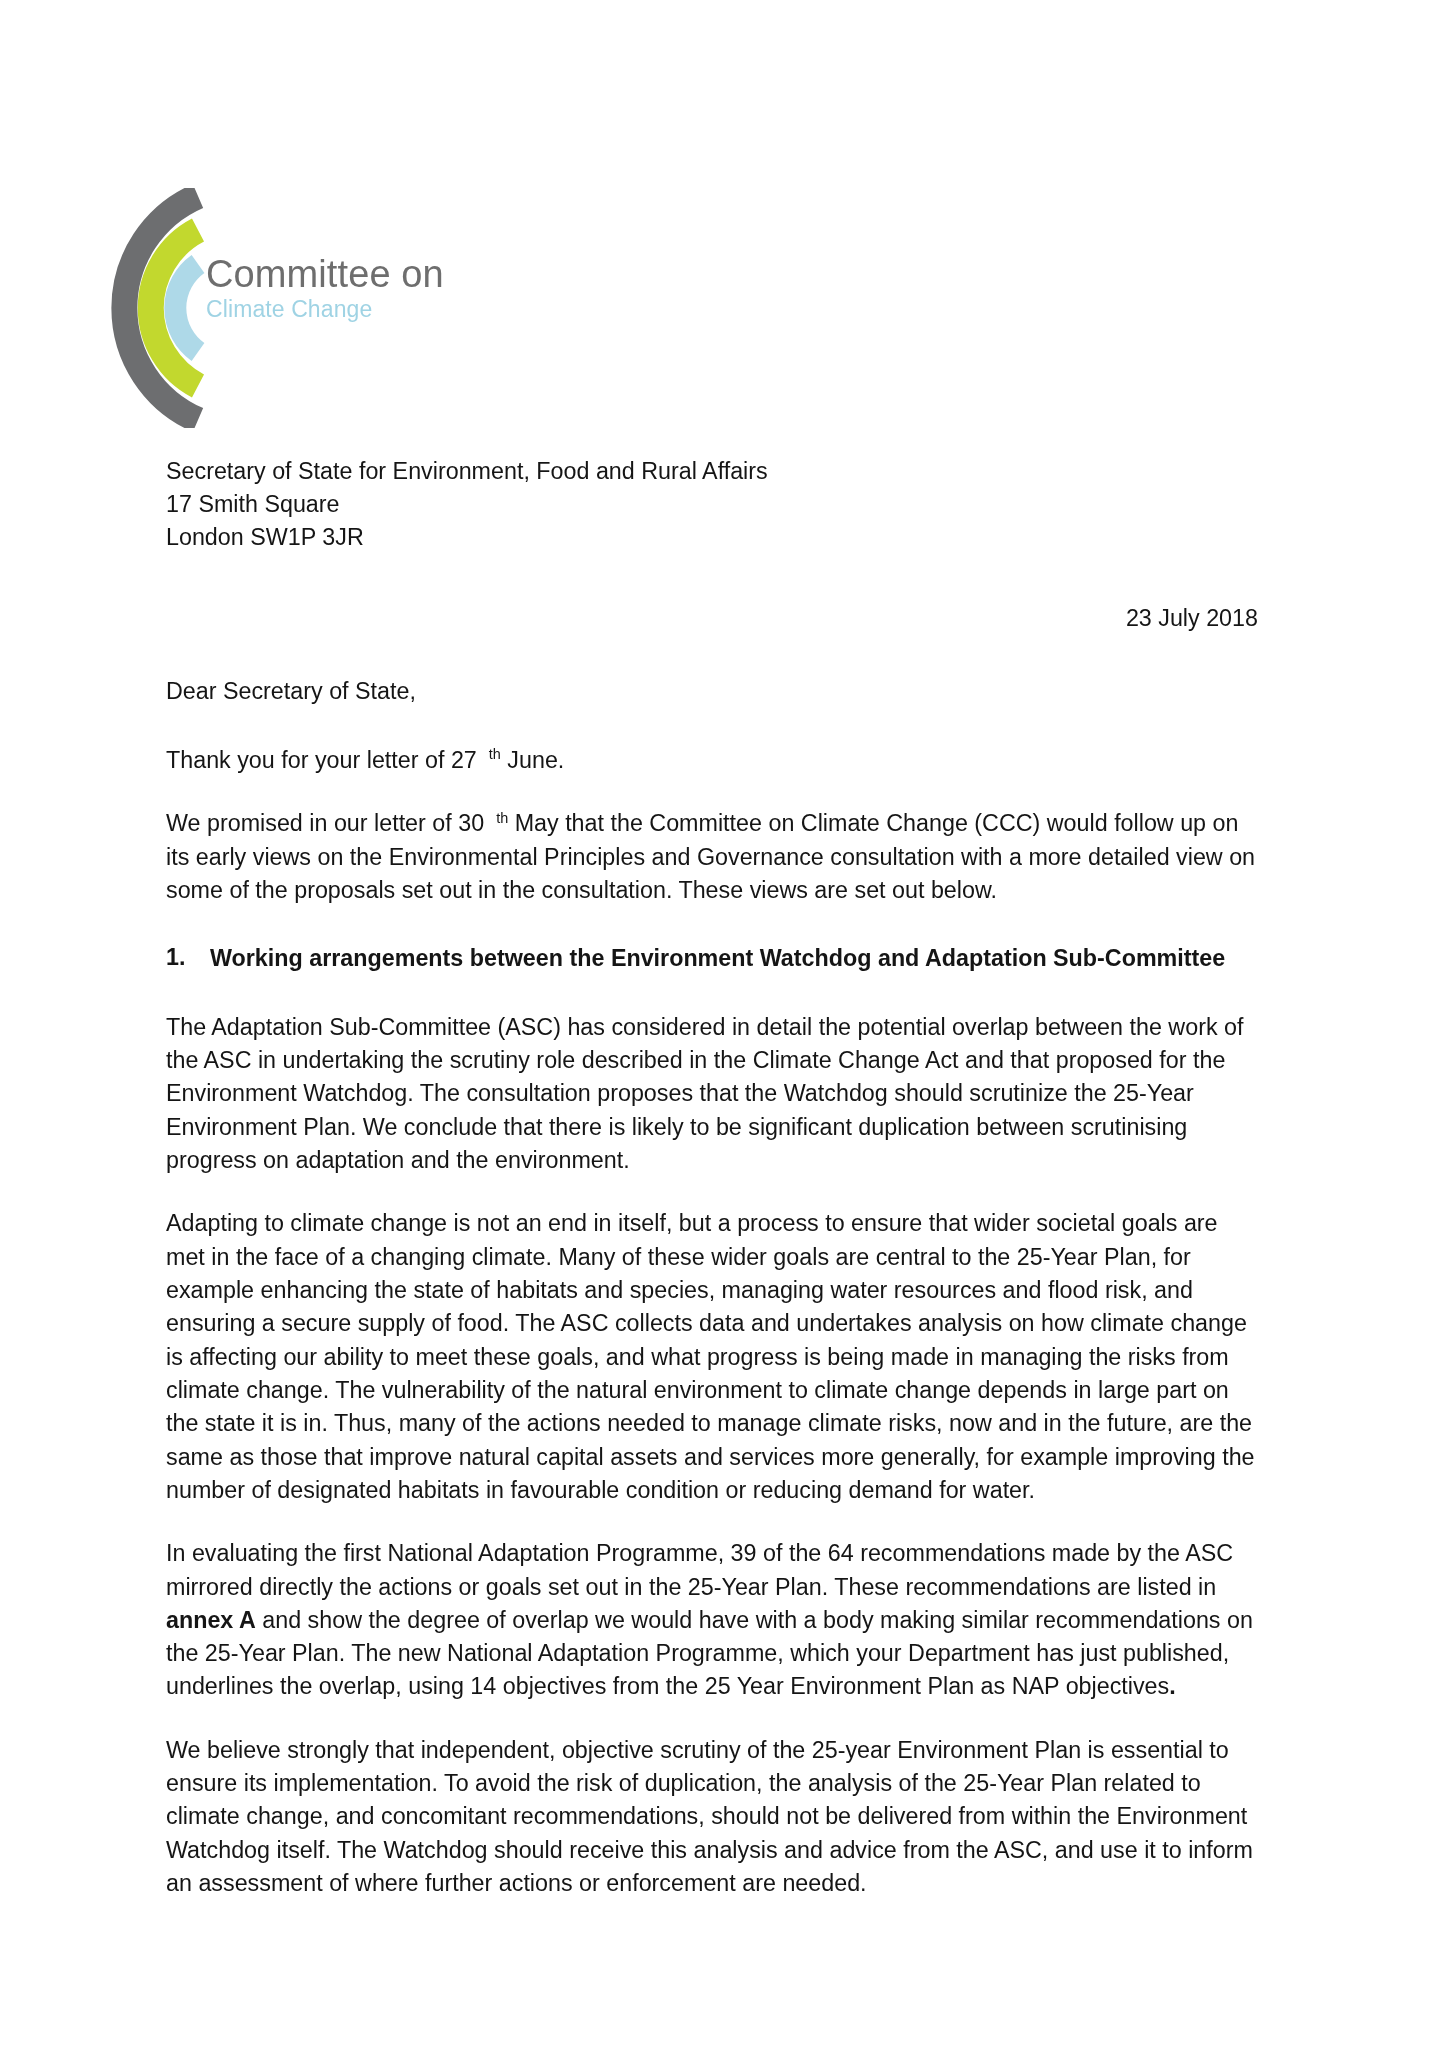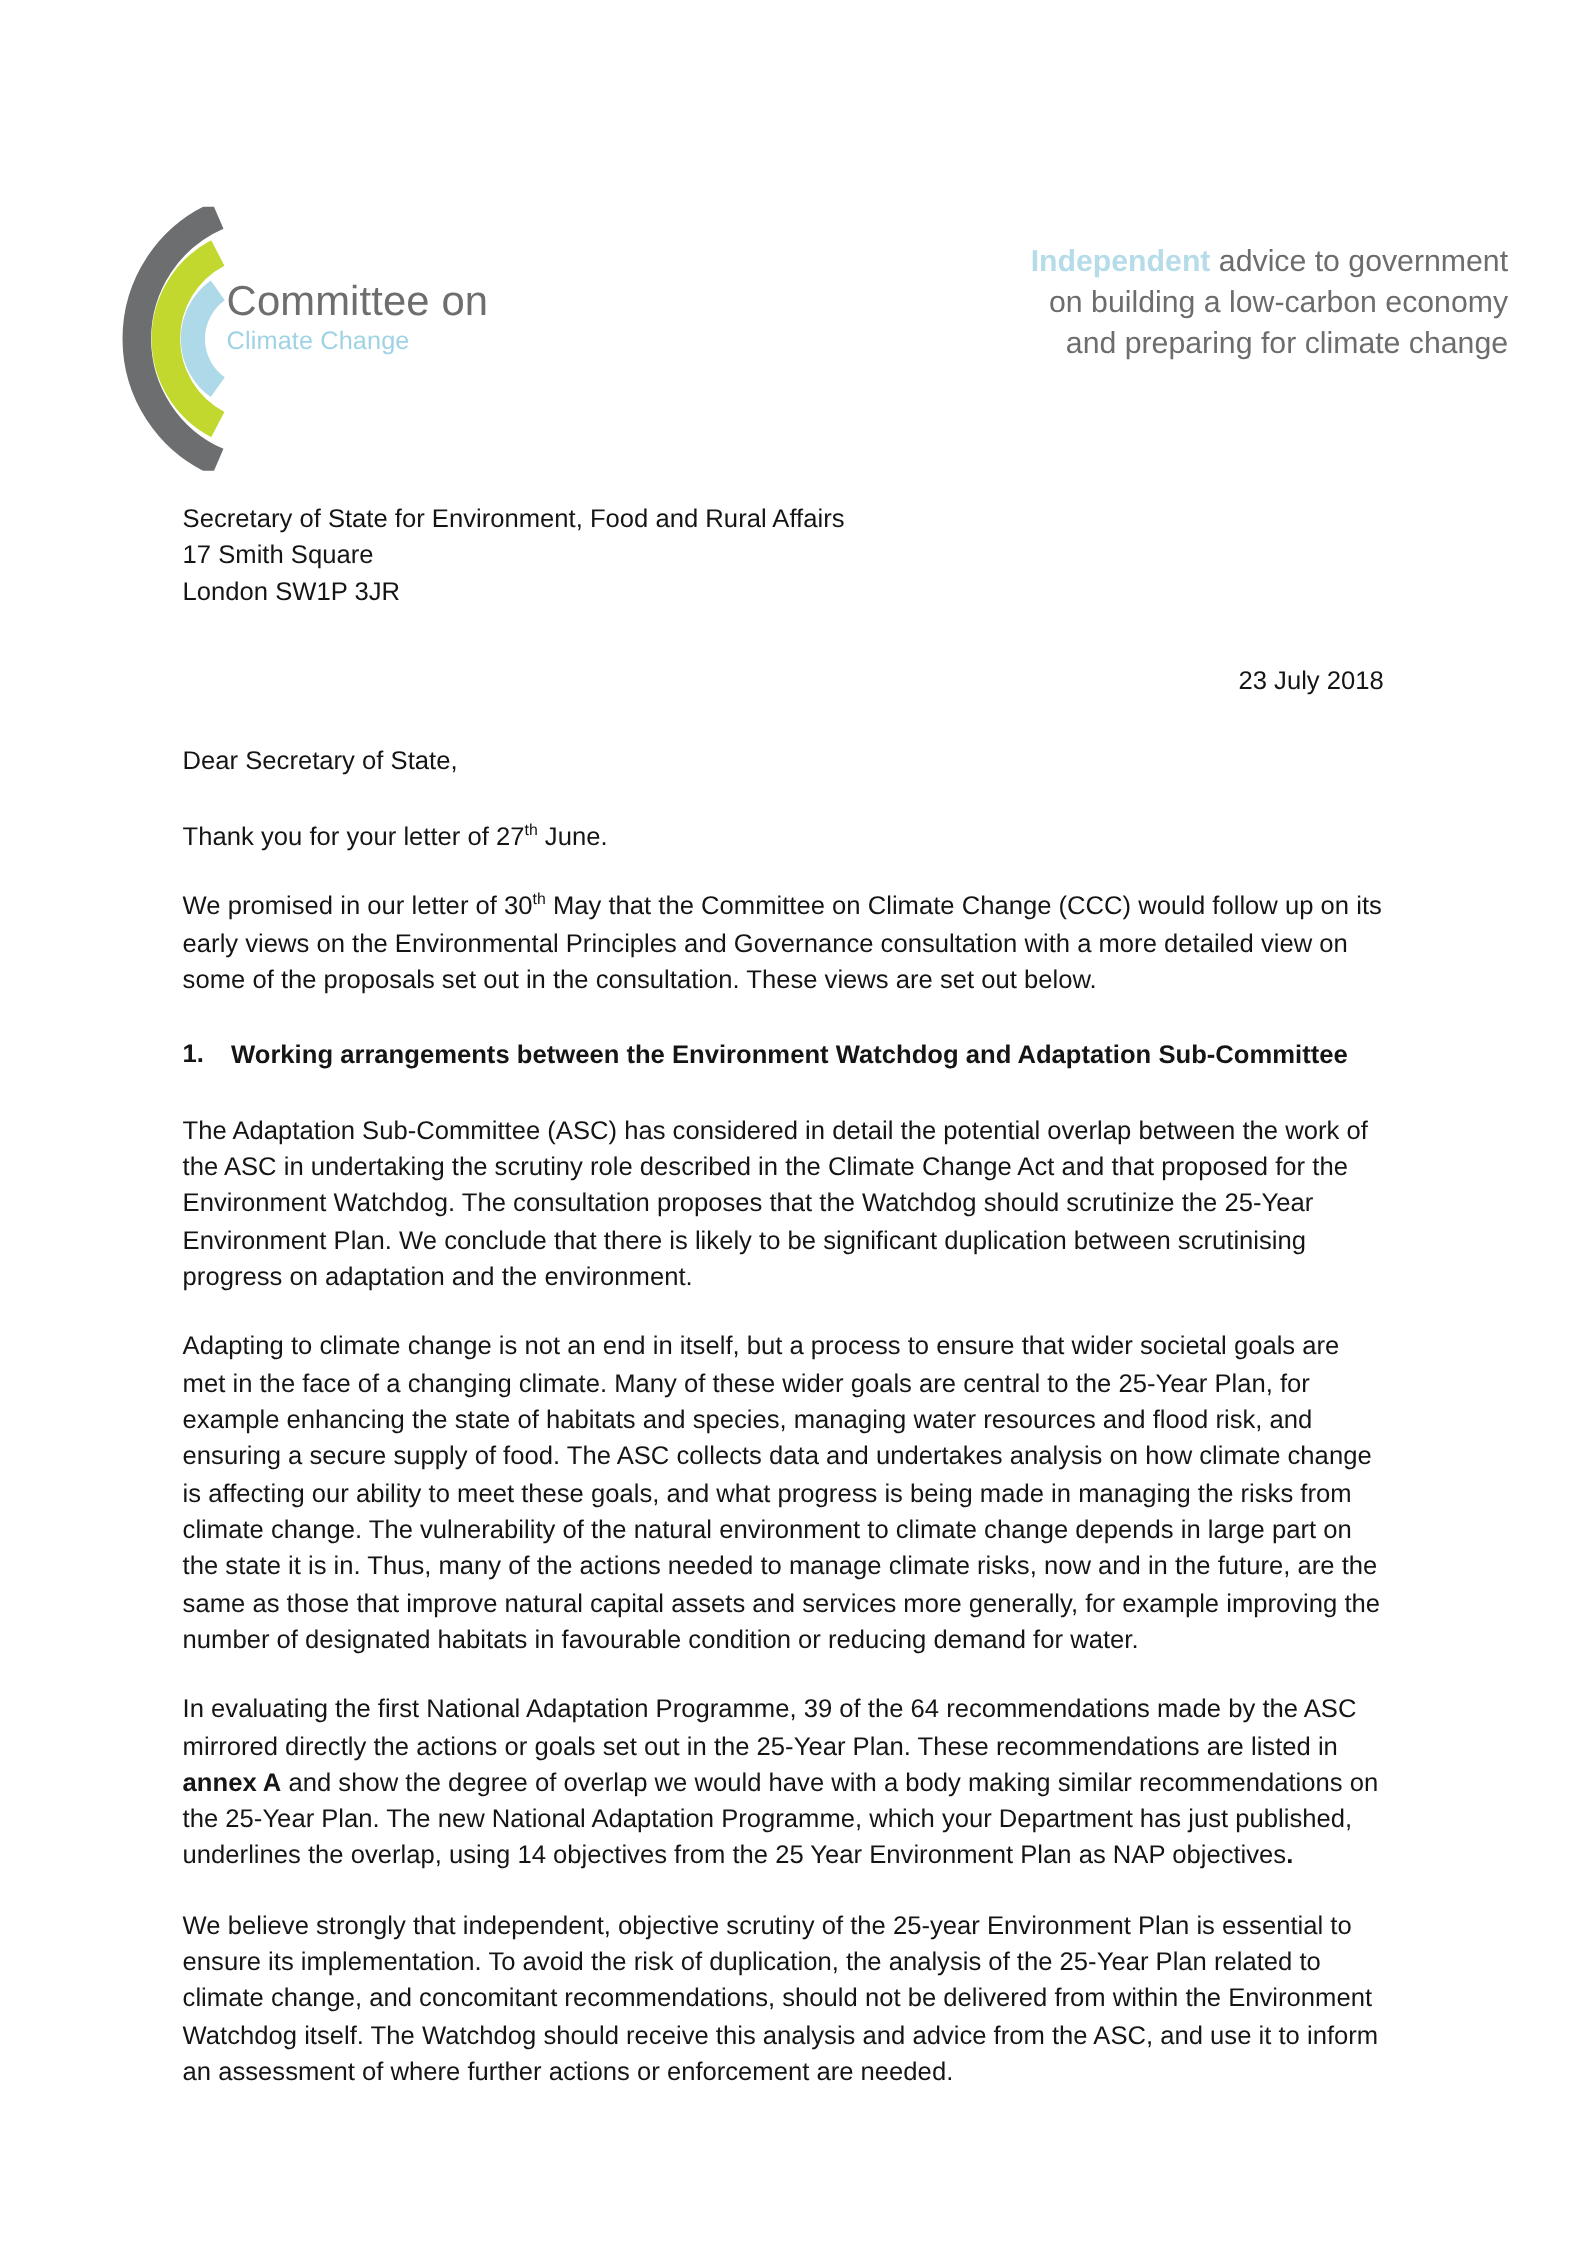--- a/index.html
+++ b/index.html
@@ -107,20 +107,21 @@
     padding: 0;
     text-align: left;
   }
   .gap-md { height: 30px; }
   .gap-lg { height: 36px; }
 
   sup {
     font-size: 0.62em;
     vertical-align: super;
     line-height: 0;
+    margin-left: 12px;
   }
 
   .heading-row {
     display: flex;
     align-items: flex-start;
     font-weight: bold;
     margin-top: 34px;
     margin-bottom: 4px;
   }
   .heading-num {
@@ -156,25 +157,20 @@
         <path d="M 140 76
                  A 54 54 0 0 0 140 164" fill="none" stroke="#aed9e8" stroke-width="22"></path>
       </svg>
 
       <div class="logo-text">
         <div class="logo-line1">Committee on</div>
         <div class="logo-line2">Climate Change</div>
       </div>
     </div>
 
-    <div class="tagline">
-      <div><b>Independent</b><span> advice to government</span></div>
-      <div>on building a low-carbon economy</div>
-      <div>and preparing for climate change</div>
-    </div>
   </div>
 
   <div class="content">
 
     <div class="addr">
       <div>Secretary of State for Environment, Food and Rural Affairs</div>
       <div>17 Smith Square</div>
       <div>London SW1P 3JR</div>
     </div>
 

